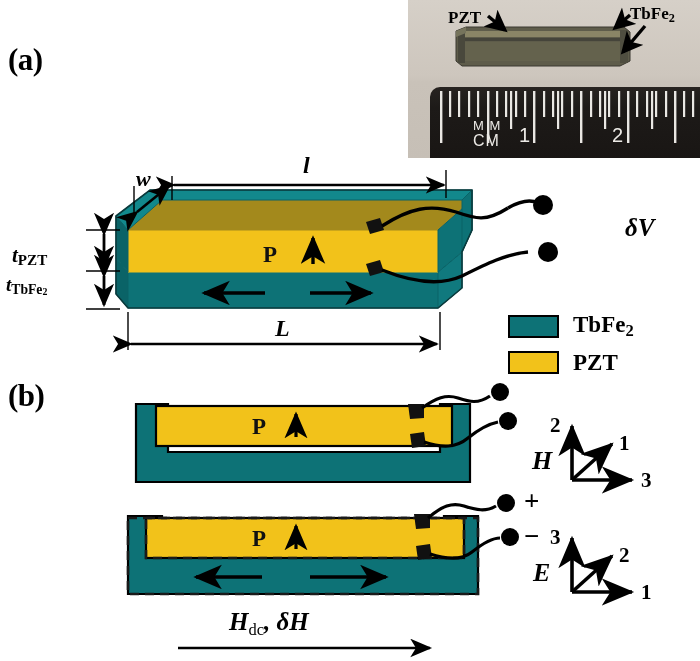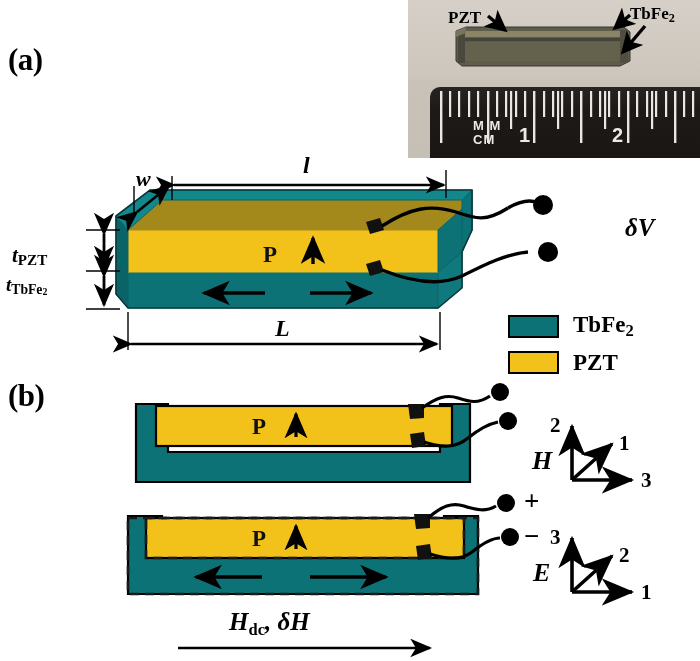--- a/index.html
+++ b/index.html
@@ -11,21 +11,21 @@
   #label-a{left:8px;top:42px;}
   #label-b{left:8px;top:378px;}
   .inset{position:absolute;left:408px;top:0px;width:292px;height:158px;overflow:hidden;
          background:#cfc9c2;}
   .inset-bg{position:absolute;left:0;top:0;width:292px;height:158px;
             background:linear-gradient(180deg,#d6d0c8 0%,#cdc6bd 48%,#c9c2b9 52%,#c6bfb6 100%);}
   .ruler{position:absolute;left:22px;top:87px;width:270px;height:71px;
          background:linear-gradient(180deg,#272320 0%,#1d1a18 30%,#191614 100%);
          border-top-left-radius:10px;}
   .rlabel{position:absolute;color:#eceae6;font-family:"Liberation Sans",sans-serif;
-          font-weight:bold;padding-left:25px;}
+          font-weight:normal;padding-left:25px;}
   .sample-photo{position:absolute;left:46px;top:25px;width:178px;height:43px;}
   .legend{position:absolute;}
   .legend-row{display:flex;align-items:center;margin-bottom:9px;}
   .swatch{width:47px;height:19px;border:2px solid #000;margin-right:14px;}
   .legend-txt{font-family:"Liberation Serif",serif;font-weight:bold;font-size:23px;}
   .sub{font-size:0.72em;vertical-align:-0.22em;}
   .mlabel{position:absolute;font-family:"Liberation Serif",serif;}
   .ital{font-style:italic;font-weight:bold;}
   svg{position:absolute;left:0;top:0;overflow:visible;}
 </style>
@@ -105,21 +105,21 @@
           <rect x="253" y="4" width="2.2" height="26"></rect>
           <rect x="262" y="4" width="2.2" height="26"></rect>
 
           <rect x="80" y="4" width="2.2" height="38"></rect>
           <rect x="127" y="4" width="2.2" height="38"></rect>
           <rect x="174" y="4" width="2.2" height="38"></rect>
           <rect x="221" y="4" width="2.2" height="38"></rect>
         </g>
       </svg>
       <div class="rlabel" style="left:18px;top:31px;font-size:13px;letter-spacing:1px;">M M</div>
-      <div class="rlabel" style="left:18px;top:45px;font-size:13px;letter-spacing:1px;">CM</div>
+      <div class="rlabel" style="left:18px;top:45px;font-size:16px;letter-spacing:1px;">CM</div>
       <div class="rlabel" style="left:64px;top:37px;font-size:20px;">1</div>
       <div class="rlabel" style="left:157px;top:37px;font-size:20px;">2</div>
     </div>
   </div>
 
   <svg width="700" height="661">
     <defs>
       <marker id="ar" markerWidth="9" markerHeight="9" refX="7.6" refY="3.6" orient="auto" markerUnits="strokeWidth">
         <path d="M0,0 L8.4,3.6 L0,7.2 L2.2,3.6 z" fill="#000"></path>
       </marker>
@@ -257,21 +257,21 @@
       <line x1="572" y1="592" x2="572" y2="538" stroke="#000" stroke-width="3.6" marker-end="url(#arS)"></line>
       <line x1="572" y1="592" x2="632" y2="592" stroke="#000" stroke-width="3.6" marker-end="url(#arS)"></line>
       <line x1="572" y1="592" x2="612" y2="556" stroke="#000" stroke-width="3.6" marker-end="url(#arS)"></line>
     </g>
   </svg>
 
   <div class="mlabel" style="left:524px;top:486px;font-size:27px;font-weight:bold;">+</div>
   <div class="mlabel" style="left:524px;top:521px;font-size:27px;font-weight:bold;">−</div>
 
   <div class="mlabel" style="left:229px;top:608px;font-size:25px;white-space:nowrap;">
-    <span class="ital">H</span><span style="font-size:0.66em;vertical-align:-0.28em;font-weight:bold;">dc</span><span class="ital">, δH</span>
+    <span class="ital">H</span><span style="font-size:0.66em;vertical-align:-0.28em;font-weight:normal;">dc</span><span class="ital">, δH</span>
   </div>
 
   <div class="mlabel ital" style="left:532px;top:446px;font-size:26px;">H</div>
   <div class="mlabel" style="left:550px;top:413px;font-size:21px;font-weight:bold;">2</div>
   <div class="mlabel" style="left:619px;top:431px;font-size:21px;font-weight:bold;">1</div>
   <div class="mlabel" style="left:641px;top:468px;font-size:21px;font-weight:bold;">3</div>
 
   <div class="mlabel ital" style="left:533px;top:558px;font-size:26px;">E</div>
   <div class="mlabel" style="left:550px;top:525px;font-size:21px;font-weight:bold;">3</div>
   <div class="mlabel" style="left:619px;top:543px;font-size:21px;font-weight:bold;">2</div>

